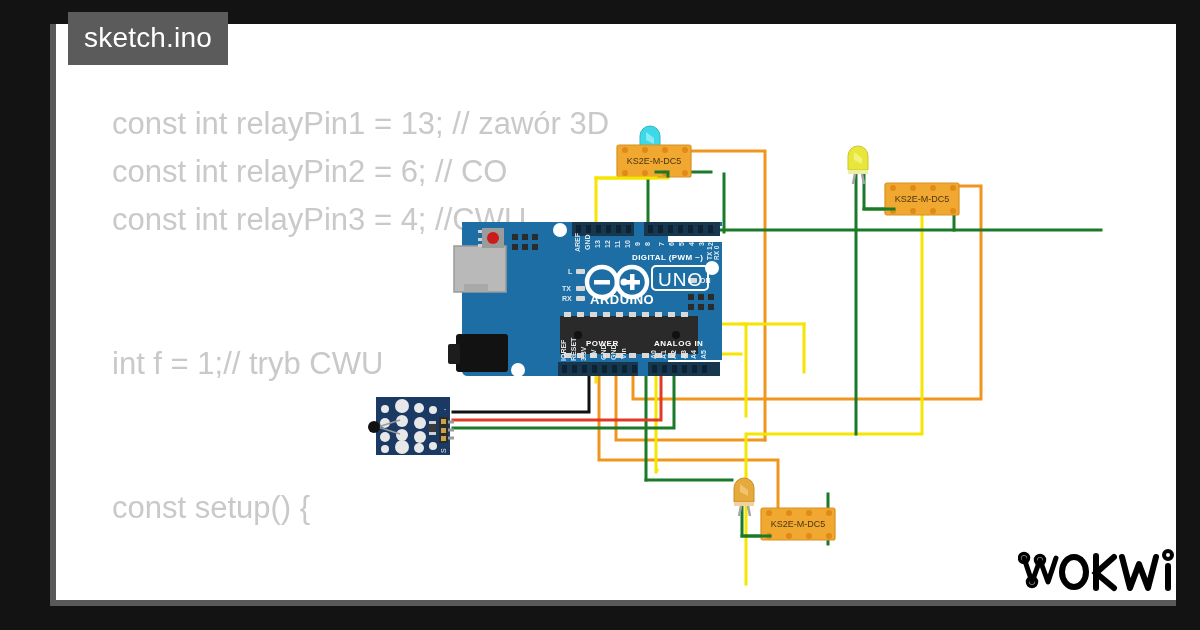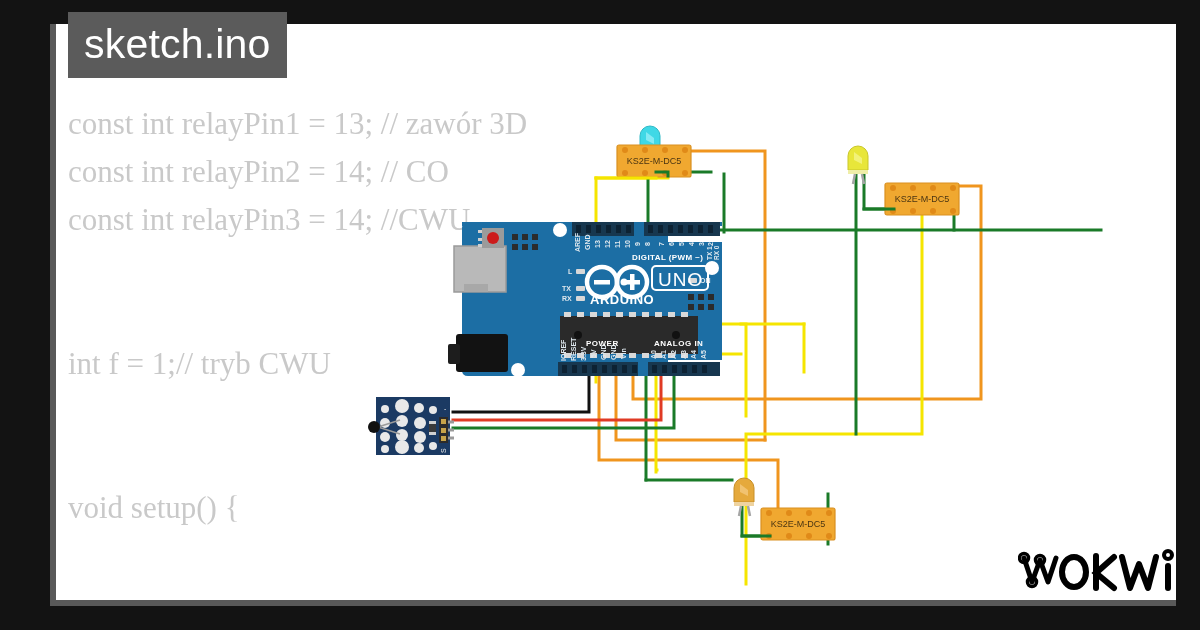--- a/index.html
+++ b/index.html
@@ -42,21 +42,21 @@
     overflow: hidden;
   }
 
   
   #file-tab {
     position: absolute;
     left: 68px;
     top: 12px;
     background: #5b5b5b;
     color: #ffffff;
-    font-size: 41px;
+    font-size: 28px;
     line-height: 1;
     padding: 12px 16px 13px 16px;
     font-family: "Liberation Sans", sans-serif;
     letter-spacing: 0.2px;
     z-index: 40;
     white-space: nowrap;
     text-align: right;
   }
 
   
@@ -65,23 +65,24 @@
     left: 12px;
     top: 76px;
     width: 700px;
     z-index: 5;
     pointer-events: none;
   }
   .code-line {
     color: #c9c9c9;
     font-size: 31px;
     line-height: 48px;
-    font-family: Liberation Serif, serif;
+    font-family: Liberation Sans, sans-serif;
     white-space: pre;
     height: 48px;
+    margin-left: 44px;
   }
   .code-line.blank { color: transparent; }
 
   
   #schematic {
     position: absolute;
     inset: 0;
     z-index: 20;
   }
   #schematic svg { display: block; }
@@ -98,28 +99,28 @@
 <body>
 
 <div id="page">
 
   <div id="frame-band"></div>
 
   <div id="canvas">
 
     <div id="code">
       <div class="code-line">const int relayPin1 = 13; // zawór 3D</div>
-      <div class="code-line">const int relayPin2 = 14; // CO</div>
-      <div class="code-line">const int relayPin3 = 14; //CWU</div>
+      <div class="code-line">const int relayPin2 = 6; // CO</div>
+      <div class="code-line">const int relayPin3 = 4; //CWU</div>
       <div class="code-line blank"></div>
       <div class="code-line blank"></div>
       <div class="code-line">int f = 1;// tryb CWU</div>
       <div class="code-line blank"></div>
       <div class="code-line blank"></div>
-      <div class="code-line">void setup() {</div>
+      <div class="code-line">const setup() {</div>
     </div>
 
     <div id="schematic">
       <svg width="1120" height="576" viewBox="0 0 1120 576" xmlns="http://www.w3.org/2000/svg">
 
         <g fill="none" stroke-width="3" stroke-linecap="square">
 
           <g stroke="#f0951e">
 
             <path d="M634,126 L710,126 L710,340 L200,340" style="display:none"></path>

